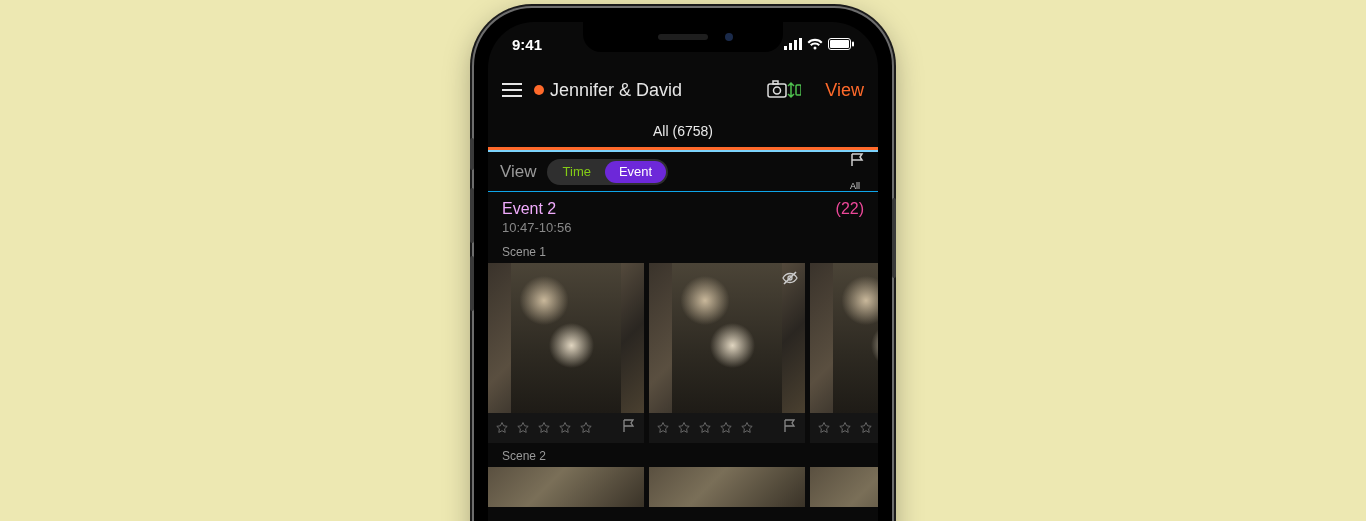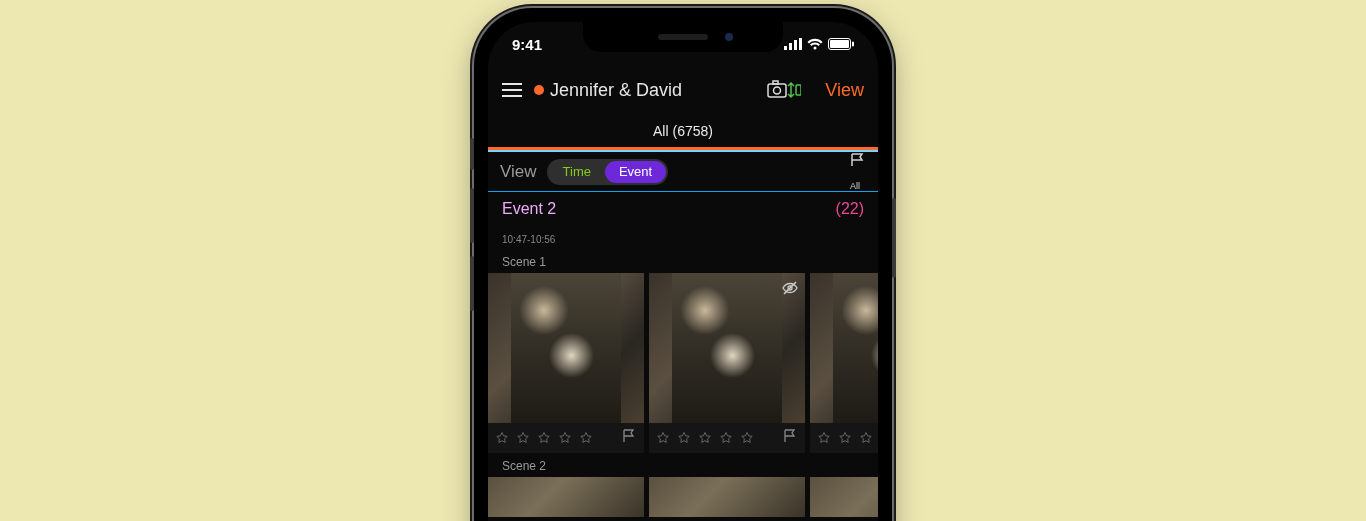--- a/index.html
+++ b/index.html
@@ -137,21 +137,21 @@
     display:flex; flex-direction:column; gap:14px;
     color:#cfcfcf;
     font-size:9px;
   }
   .event-head {
     padding:8px 14px 4px;
     display:flex;
     align-items:baseline;
   }
   .event-head .ename { font-size:16px; color:#f0abfc; }
-  .event-head .etime { font-size:10px; color:#888; margin-top:16px; }
+  .event-head .etime { font-size:13px; color:#888; margin-top:2px; }
   .event-head .ecount { margin-left:auto; font-size:16px; color:#ec4899; }
   .scene-label {
     padding:6px 14px 4px;
     font-size:12px;
     color:#9a9a9a;
   }
   .thumbs {
     display:flex;
     gap:5px;
     padding:0 0 0 0;

